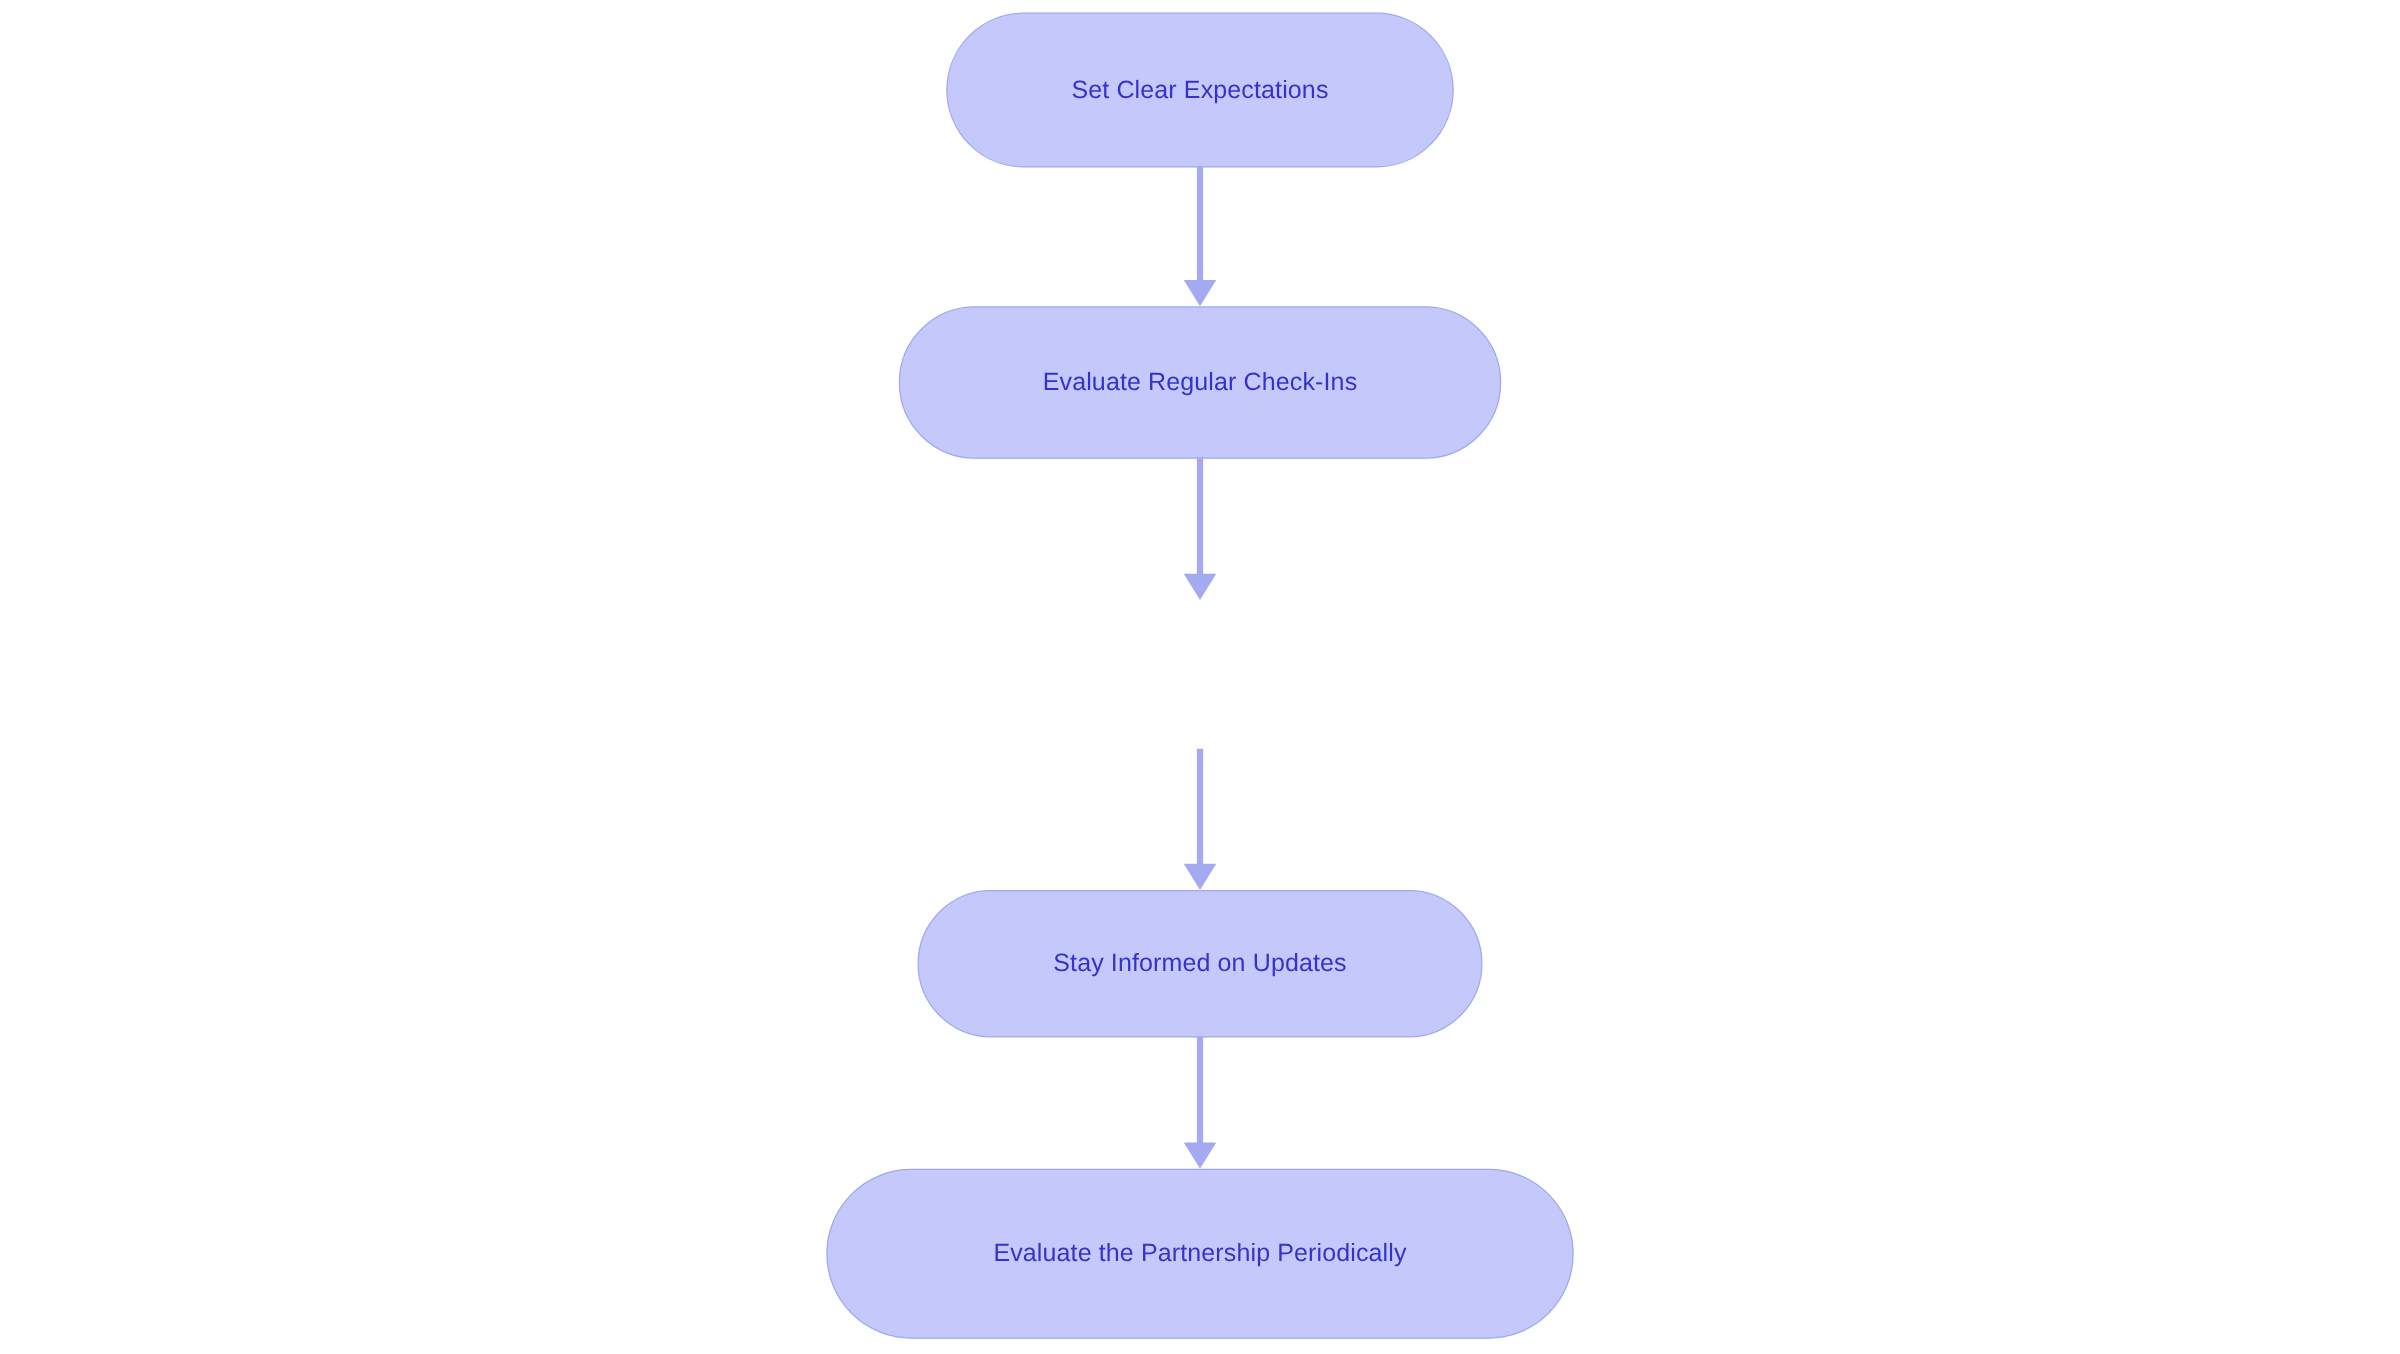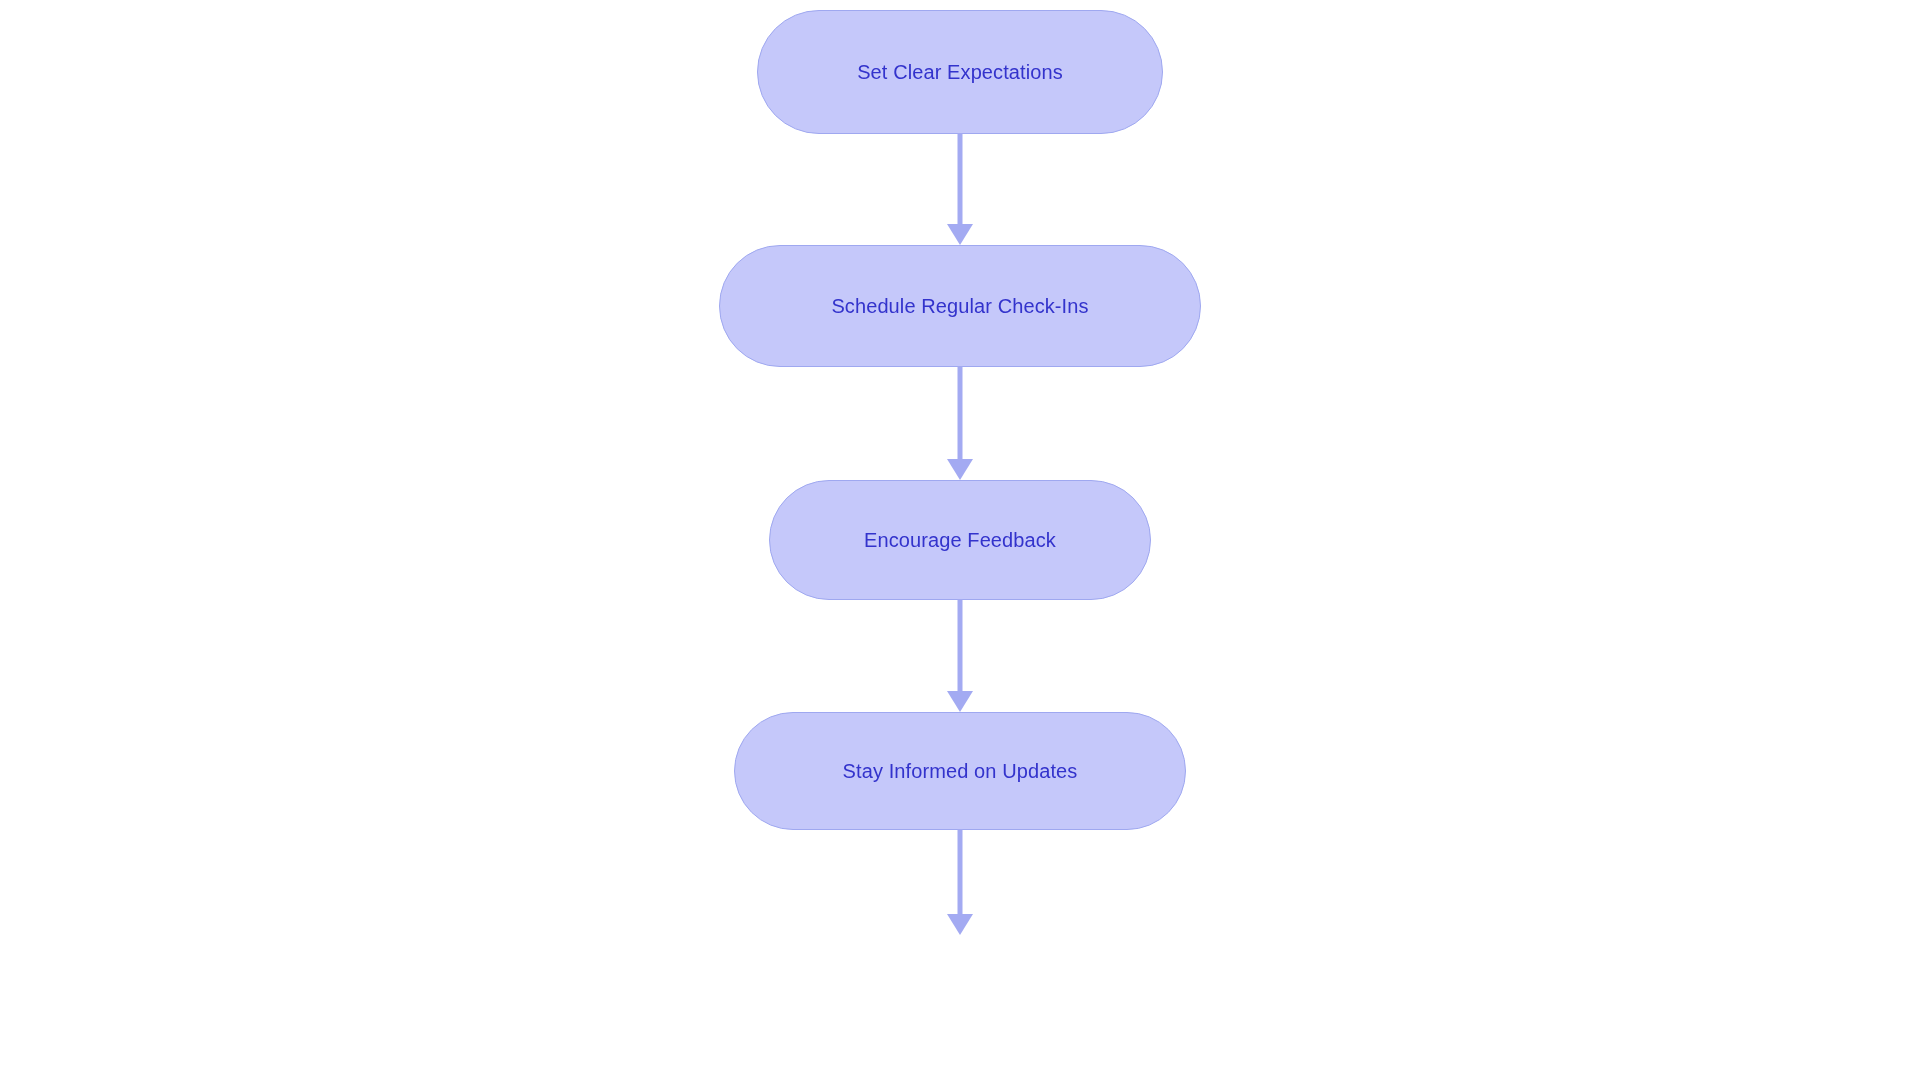--- a/index.html
+++ b/index.html
@@ -98,40 +98,40 @@
   <div class="node" id="node-1">
     <span class="node-label">Set Clear Expectations</span>
   </div>
 
   <div class="connector" id="conn-1">
     <div class="conn-line"></div>
     <div class="conn-head"></div>
   </div>
 
   <div class="node" id="node-2">
-    <span class="node-label">Schedule Regular Check-Ins</span>
+    <span class="node-label">Evaluate Regular Check-Ins</span>
   </div>
 
   <div class="connector" id="conn-2">
     <div class="conn-line"></div>
     <div class="conn-head"></div>
   </div>
 
-  <div class="node" id="node-3">
-    <span class="node-label">Encourage Feedback</span>
-  </div>
 
   <div class="connector" id="conn-3">
     <div class="conn-line"></div>
     <div class="conn-head"></div>
   </div>
 
   <div class="node" id="node-4">
     <span class="node-label">Stay Informed on Updates</span>
   </div>
 
   <div class="connector" id="conn-4">
     <div class="conn-line"></div>
     <div class="conn-head"></div>
   </div>
 
+  <div class="node" id="node-5">
+    <span class="node-label">Evaluate the Partnership Periodically</span>
+  </div>
 
 </div>
 
 </body></html>

